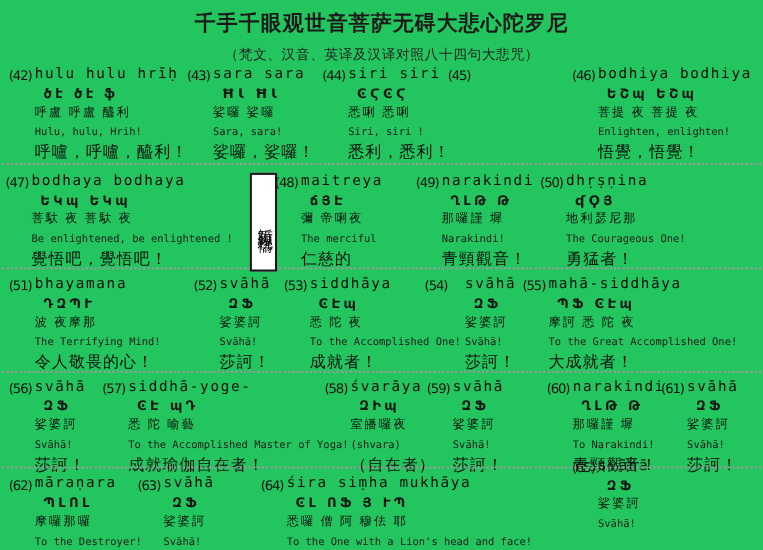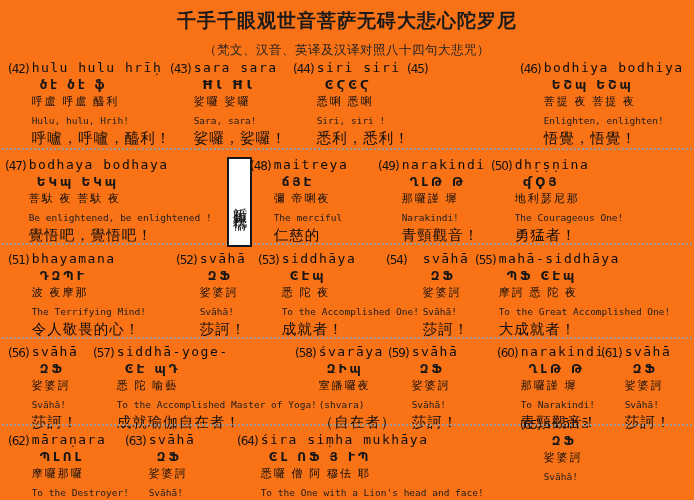--- a/index.html
+++ b/index.html
@@ -1,20 +1,20 @@
 <!DOCTYPE html>
 <html><head>
 <meta charset="utf-8">
 <style>
   html,body{margin:0;padding:0;background:#e8e8e8;}
   .page{
     position:relative;
     width:694px;height:500px;
     margin:0 auto;
-    background:#f97316;
+    background:#22c55e;
     overflow:hidden;
     color:#111;
     font-family:"DejaVu Sans","Liberation Sans",sans-serif;
   }
   .header{position:absolute;top:8px;left:0;width:100%;text-align:center;}
   .title{
     font-family:"Liberation Serif","DejaVu Serif",serif;
     font-size:19px;font-weight:bold;letter-spacing:1px;color:#1a1a1a;
   }
   .subtitle{

